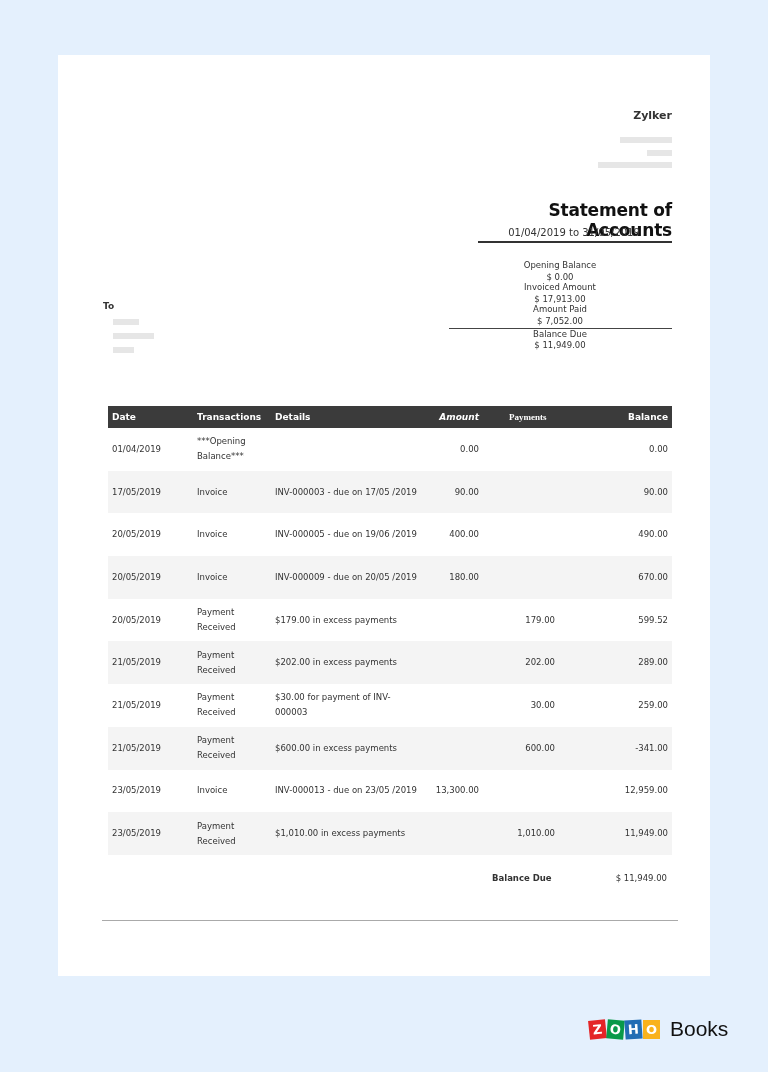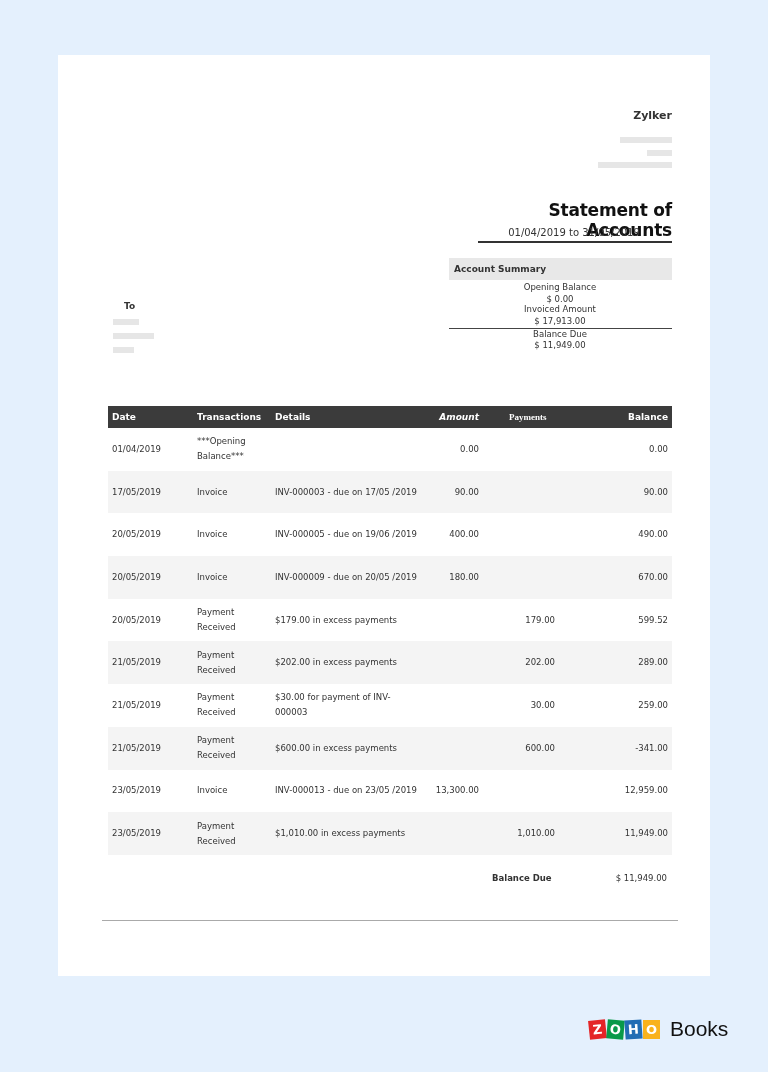--- a/index.html
+++ b/index.html
@@ -54,21 +54,21 @@
   }
   .summary .row {
     display: flex; justify-content: space-between;
     padding: 0 5px 0 4px;
     height: 22px; align-items: center;
     color: #333;
     flex-direction: column;
   }
   .summary .row.sep { border-top: 1.5px solid #444; margin-top: 2px; }
   .to-label {
-    position: absolute; left: 66px; top: 246px;
+    position: absolute; left: 45px; top: 246px;
     font-size: 9px; font-weight: bold; color: #333;
   }
   table.tx {
     position: absolute;
     left: 50px; top: 351px; width: 564px;
     border-collapse: collapse;
     font-size: 8.5px;
     color: #333;
   }
   table.tx th {
@@ -122,28 +122,31 @@
 
   <div class="company">Zylker</div>
   <div class="ph" style="left:562px; top:82px; width:52px;"></div>
   <div class="ph" style="left:589px; top:95px; width:25px;"></div>
   <div class="ph" style="left:540px; top:107px; width:74px;"></div>
 
   <div class="title">Statement of Accounts</div>
   <div class="period">01/04/2019 to 31/05/2019</div>
 
   <div class="summary">
-    <div class="head">Account Summary</div>
     <div class="row" style="margin-top:2px;">
       <span>Opening Balance</span>
       <span>$ 0.00</span>
     </div>
     <div class="row">
       <span>Invoiced Amount</span>
       <span>$ 17,913.00</span>
+    </div>
+    <div class="row">
+      <span>Amount Paid</span>
+      <span>$ 7,052.00</span>
     </div>
     <div class="row sep">
       <span>Balance Due</span>
       <span>$ 11,949.00</span>
     </div>
   </div>
 
   <div class="to-label">To</div>
   <div class="ph" style="left:55px; top:264px; width:26px;"></div>
   <div class="ph" style="left:55px; top:278px; width:41px;"></div>

